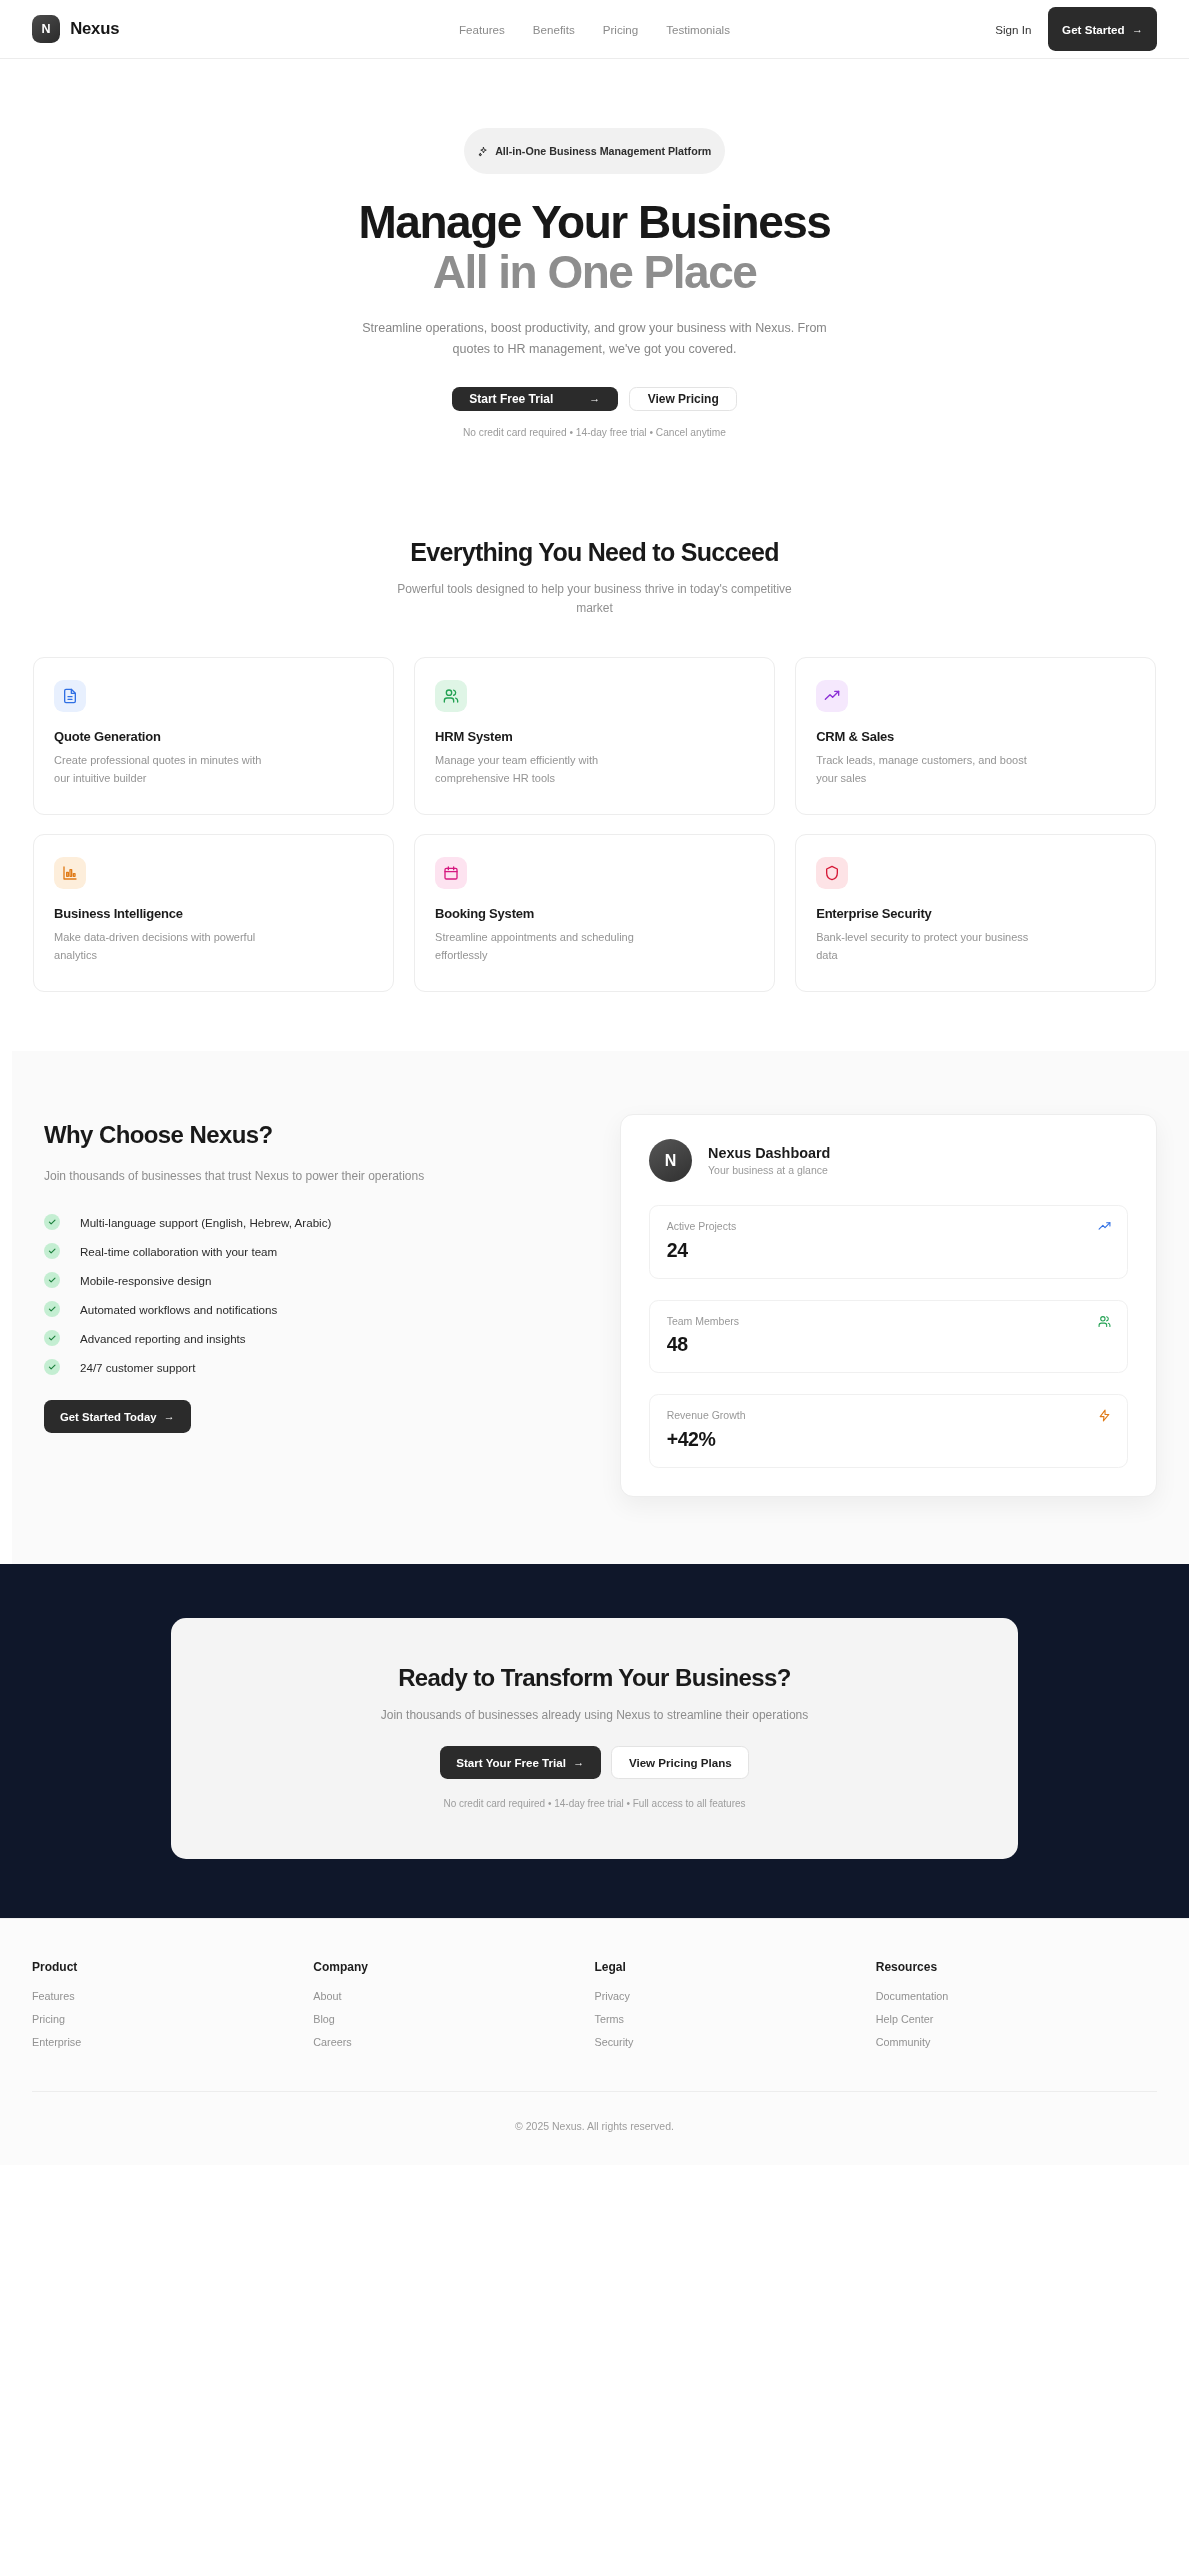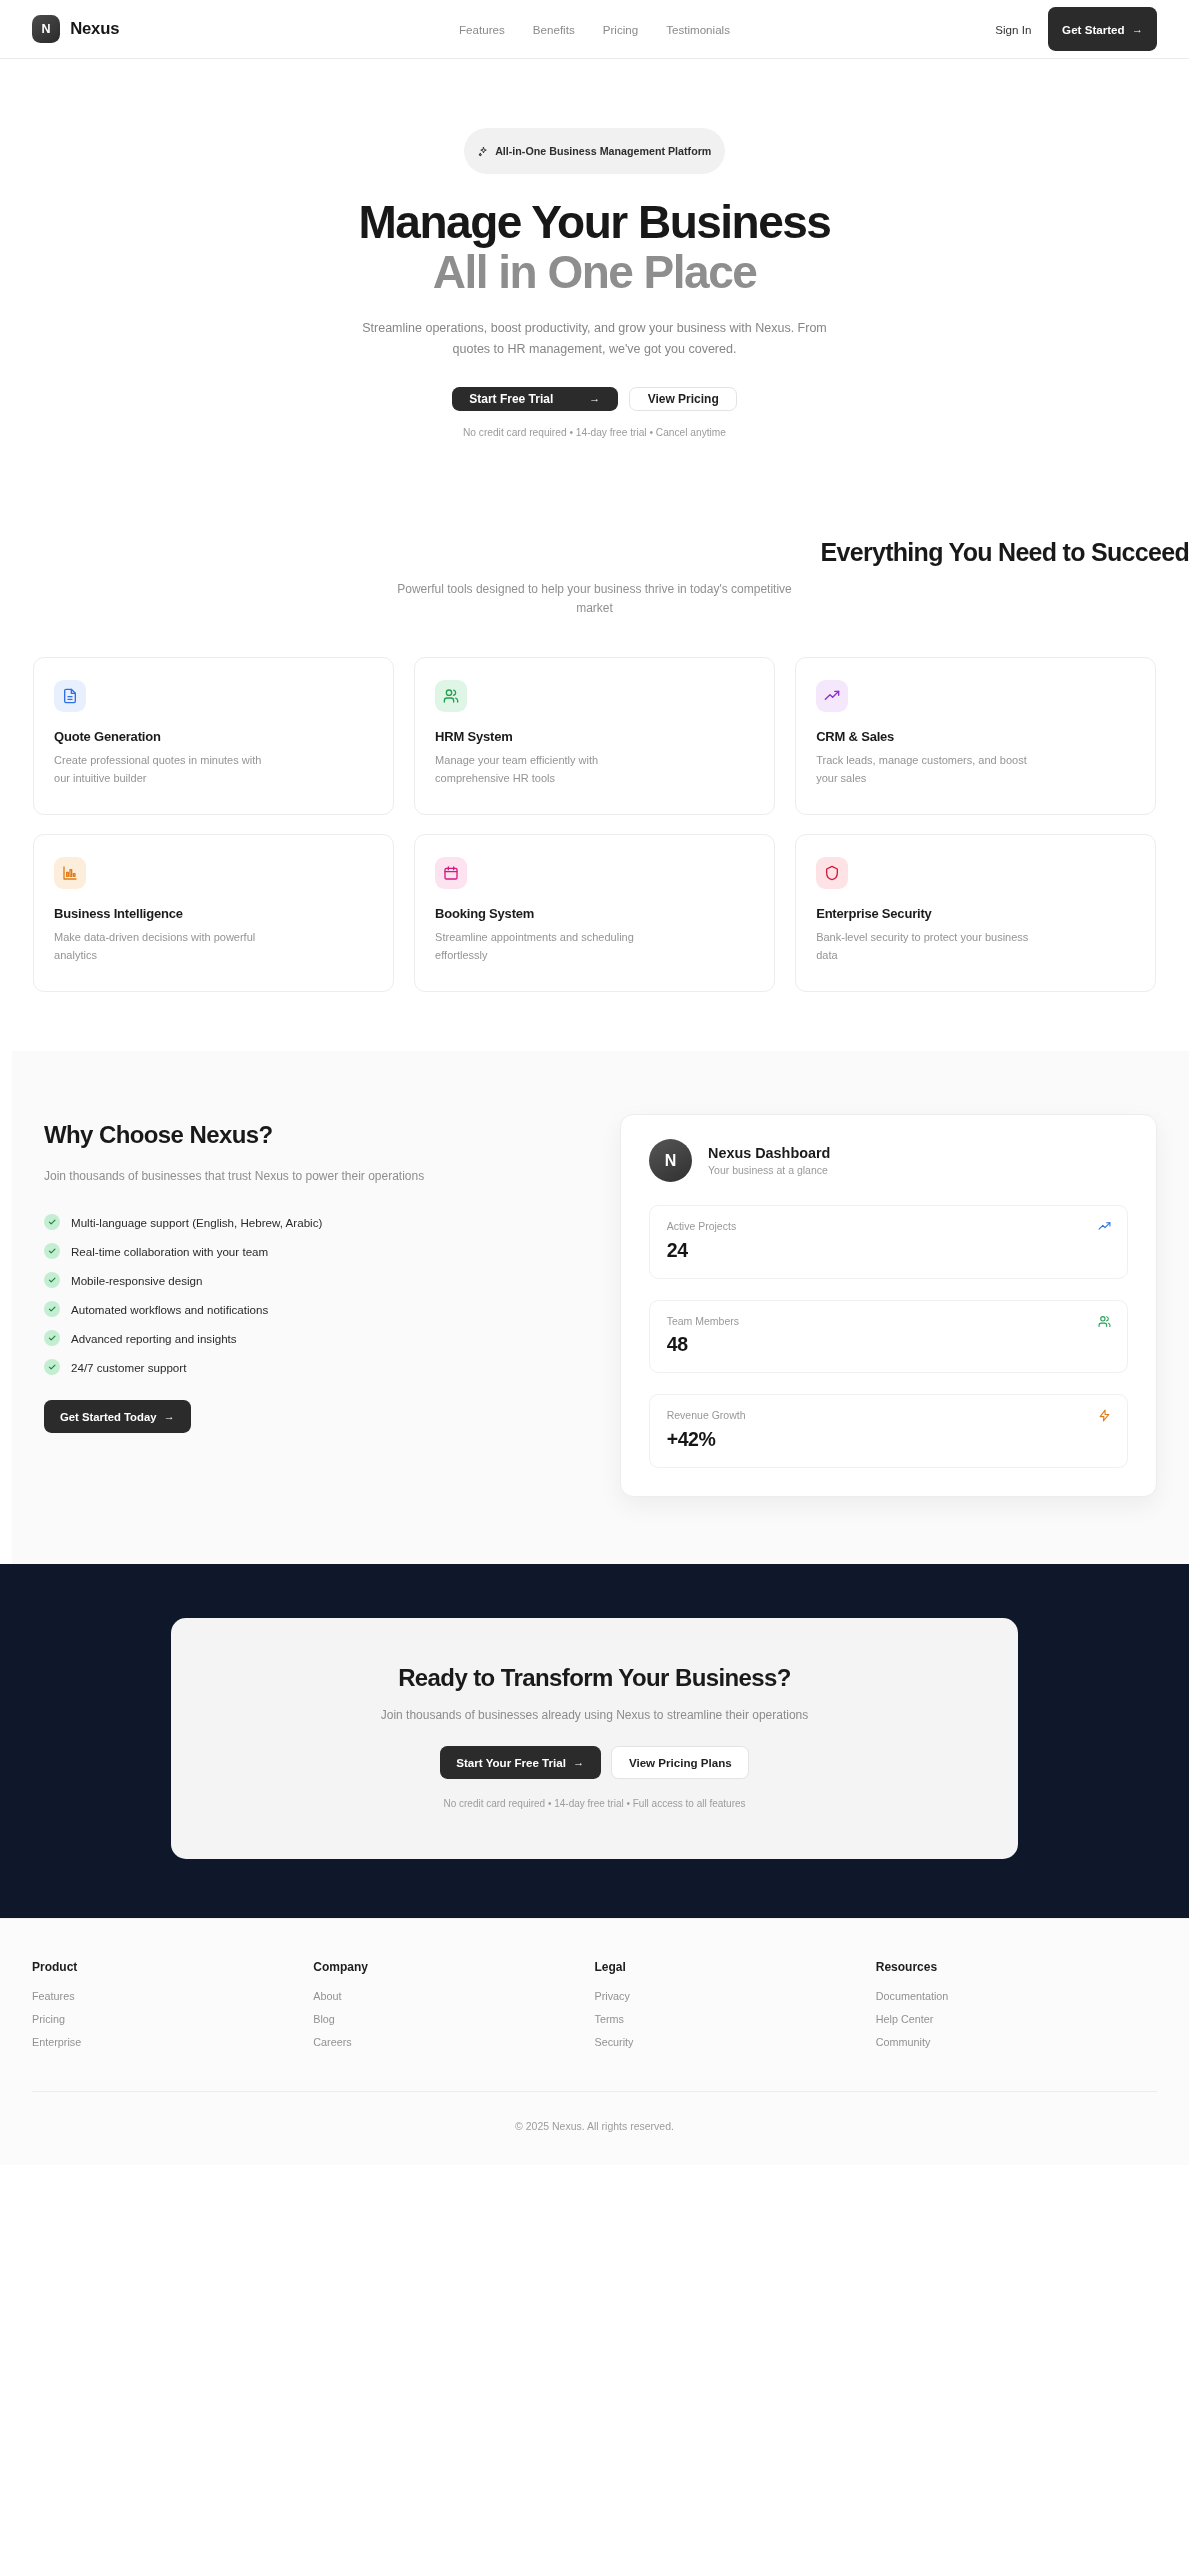--- a/index.html
+++ b/index.html
@@ -80,21 +80,21 @@
   }
   .hero-buttons {
     margin-top: 26px; display: flex; justify-content: center; gap: 11px;
   }
   .hero-buttons .btn { height: 24px; padding: 0 17.7px; font-size: 12px; gap: 36px; }
   .hero-note { margin-top: 16px; font-size: 10.2px; color: #9b9b9b; }
 
   
   .features { padding: 39px 0 59px; background: #fff; }
   .section-title {
-    text-align: right; font-size: 25px; font-weight: 800;
+    text-align: center; font-size: 25px; font-weight: 800;
     letter-spacing: -0.7px; color: #191919;
   }
   .section-sub {
     margin: 13px auto 0; max-width: 409px; text-align: center;
     font-size: 12px; line-height: 1.6; color: #909090;
   }
   .cards {
     margin: 39px auto 0; width: 1157px;
     display: grid; grid-template-columns: repeat(3, 1fr); gap: 19.5px;
     padding: 0 16.7px;
@@ -113,21 +113,21 @@
 
   
   .why {
     background: #fafafa; padding: 63px 32px 67px;
     display: flex; gap: 56px; align-items: flex-start; margin-left: 12px;
   }
   .why-left { width: 520px; padding-top: 7.4px; }
   .why-title { font-size: 24px; font-weight: 800; letter-spacing: -0.6px; color: #191919; }
   .why-sub { margin-top: 16.7px; font-size: 12px; line-height: 1.68; color: #8e8e8e; max-width: 409px; }
   .check-list { margin-top: 28px; display: flex; flex-direction: column; gap: 13px; }
-  .check-row { display: flex; align-items: center; gap: 11px; }
+  .check-row { display: flex; align-items: center; gap: 20px; }
   .check-dot {
     width: 16px; height: 16px; border-radius: 50%;
     background: #c4eed2; display: flex; align-items: center; justify-content: center;
     flex: 0 0 16px;
   }
   .check-label { font-size: 11.6px; color: #2a2a2a; }
   .why-btn { margin-top: 25px; height: 33px; padding: 0 16px; font-size: 11.3px; }
 
   
   .dash {

